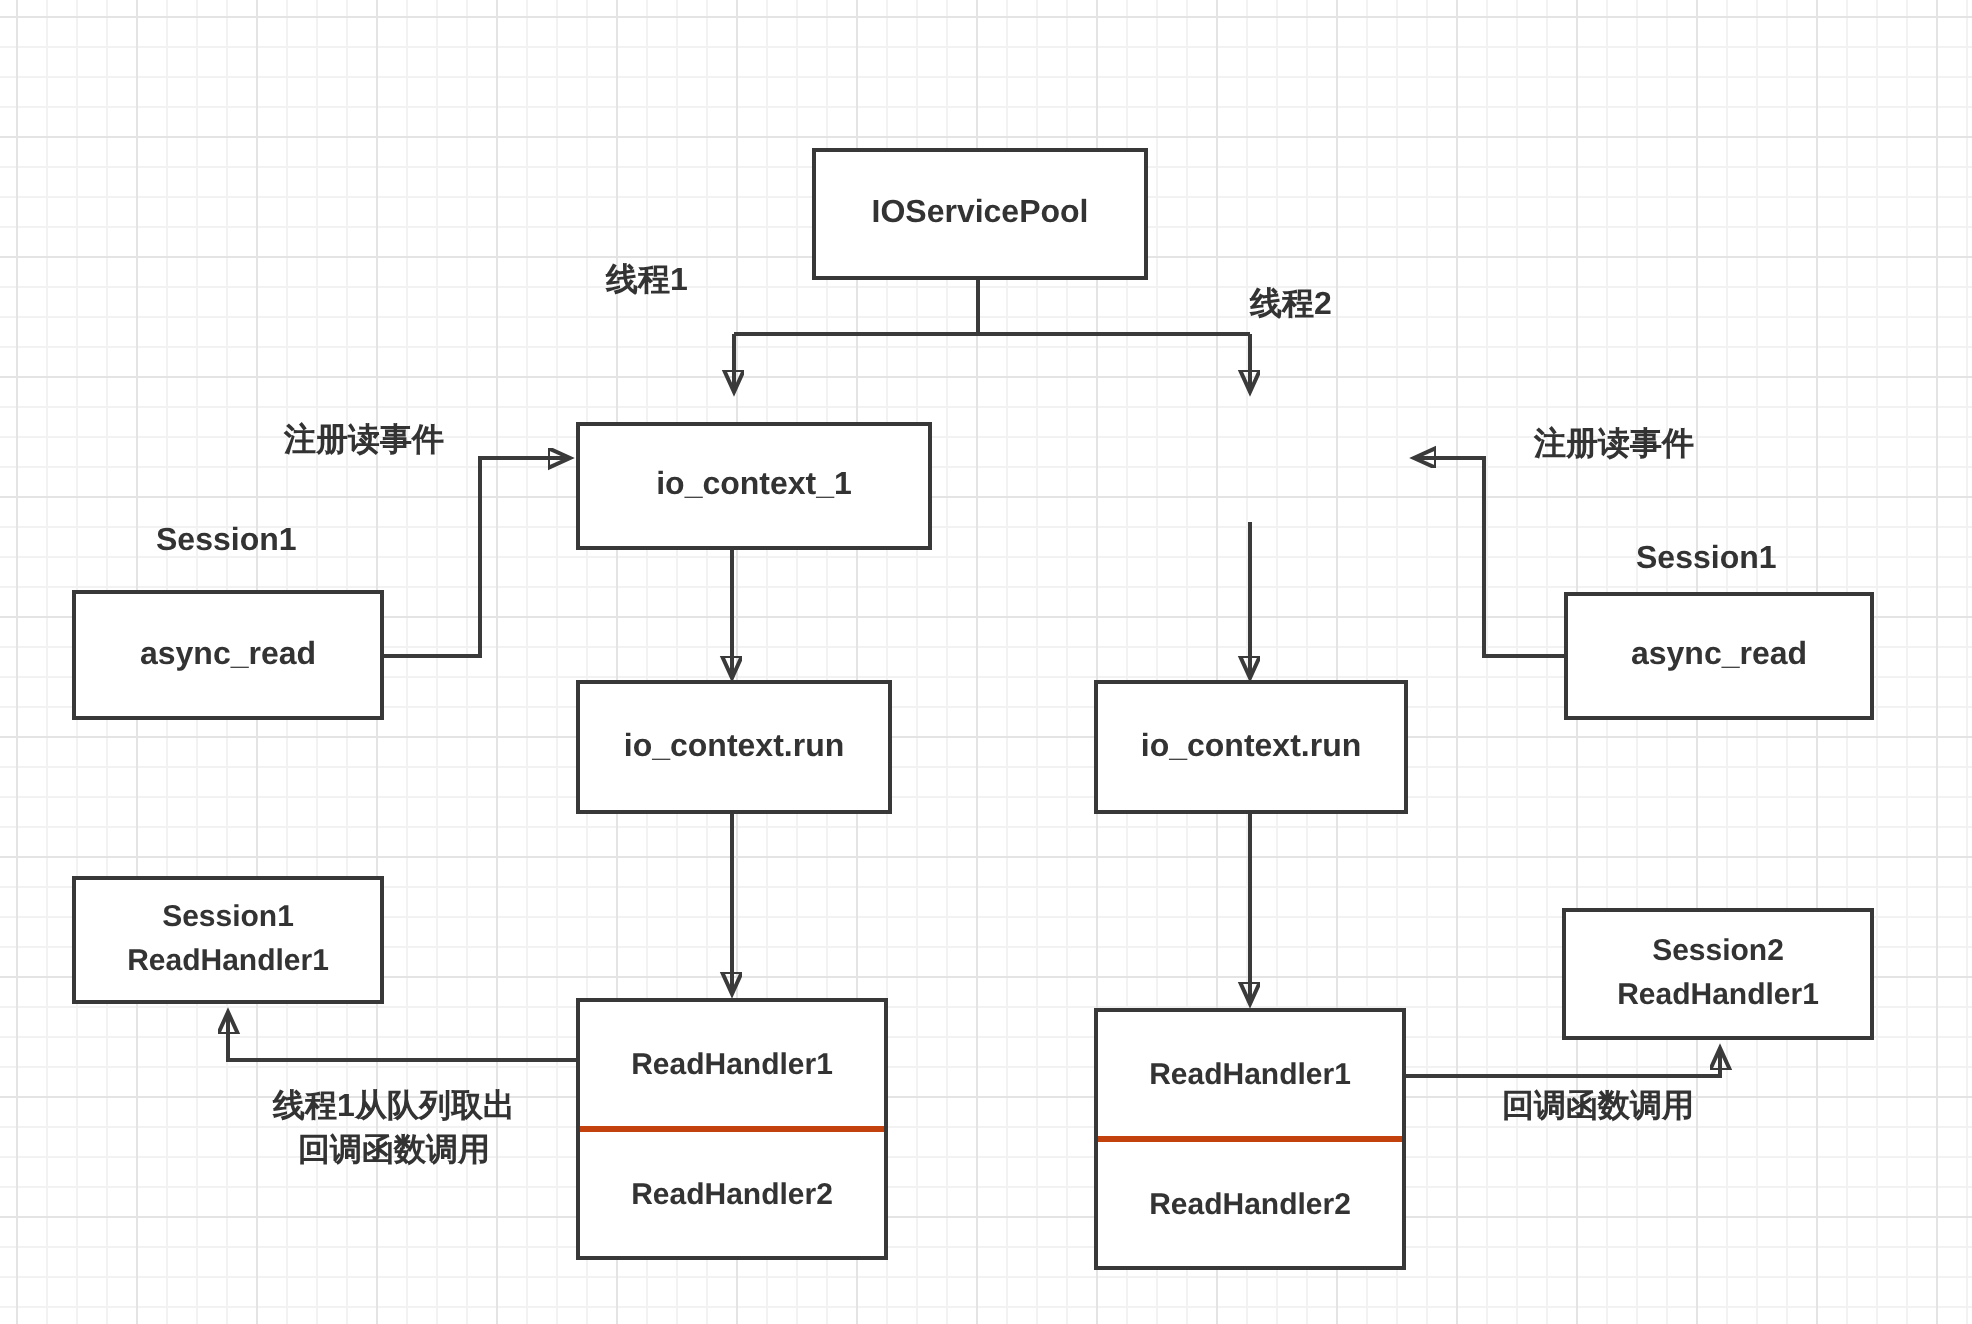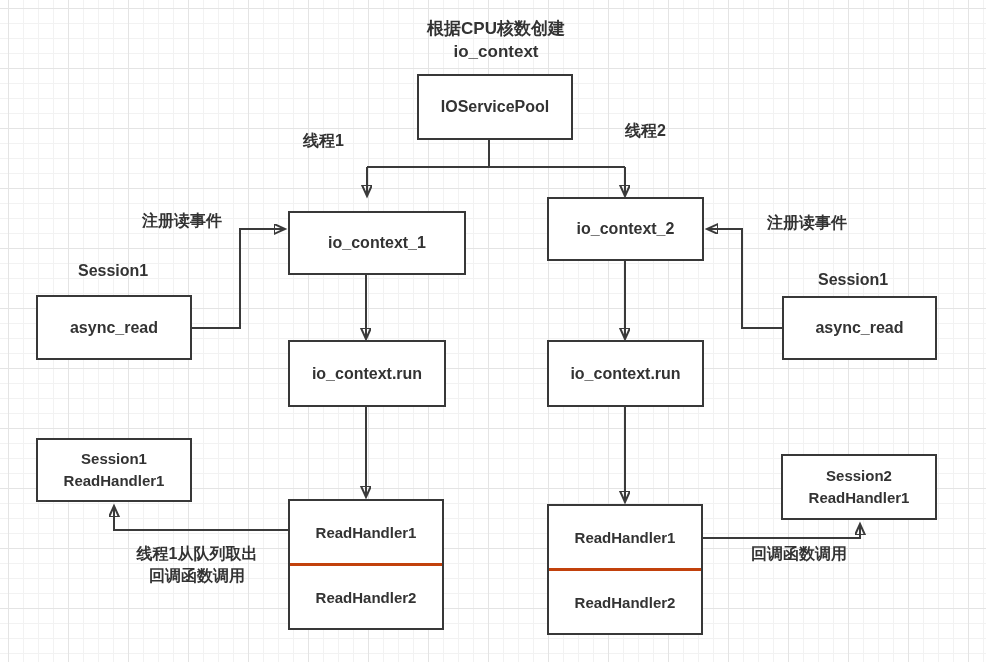--- a/index.html
+++ b/index.html
@@ -25,35 +25,35 @@
   .box.two{flex-direction:column;line-height:22px;font-size:15px;}
   .queue{
     position:absolute;z-index:2;box-sizing:border-box;background:#fff;
     border:2px solid #383838;display:flex;flex-direction:column;
   }
   .queue .cell{flex:1;display:flex;align-items:center;justify-content:center;font-size:15px;}
   .queue .cell + .cell{border-top:3px solid #c2410c;}
   .lbl{position:absolute;z-index:2;font-size:16px;white-space:nowrap;line-height:22px;text-align:right;}
   .lbl.center{text-align:center;}
   
-  .b-pool   {left:417px;top:74px;width:156px;height:66px;}
+  .b-pool   {left:406px;top:74px;width:168px;height:66px;}
   .b-ctx1   {left:288px;top:211px;width:178px;height:64px;}
   .b-ctx2   {left:547px;top:197px;width:157px;height:64px;}
   .b-async-l{left:36px; top:295px;width:156px;height:65px;}
   .b-async-r{left:782px;top:296px;width:155px;height:64px;}
   .b-run-l  {left:288px;top:340px;width:158px;height:67px;}
   .b-run-r  {left:547px;top:340px;width:157px;height:67px;}
   .b-queue-l{left:288px;top:499px;width:156px;height:131px;}
   .b-queue-r{left:547px;top:504px;width:156px;height:131px;}
   .b-sh-l   {left:36px; top:438px;width:156px;height:64px;}
   .b-sh-r   {left:781px;top:454px;width:156px;height:66px;}
   
   .l-title {left:346px;top:17px;width:300px;font-size:17px;line-height:23px;}
   .l-t1    {left:303px;top:130px;}
-  .l-t2    {left:625px;top:120px;}
+  .l-t2    {left:625px;top:142px;}
   .l-reg-l {left:142px;top:210px;}
   .l-reg-r {left:767px;top:212px;}
   .l-ses-l {left:78px; top:260px;}
   .l-ses-r {left:818px;top:269px;}
   .l-enq   {left:343px;top:427px;width:240px;}
   .l-deq-l {left:107px;top:543px;width:180px;}
   .l-deq-r {left:709px;top:543px;width:180px;}
 </style>
 </head>
 <body>
@@ -72,43 +72,38 @@
     <path d="M366 261 V338" marker-end="url(#arr)"></path>
     <path d="M625 261 V338" marker-end="url(#arr)"></path>
     <path d="M366 407 V496" marker-end="url(#arr)"></path>
     <path d="M625 407 V501" marker-end="url(#arr)"></path>
     <path d="M192 328 H240 V229 H284" marker-end="url(#arr)"></path>
     <path d="M782 328 H742 V229 H708" marker-end="url(#arr)"></path>
     <path d="M288 530 H114 V507" marker-end="url(#arr)"></path>
     <path d="M703 538 H860 V525" marker-end="url(#arr)"></path>
   </svg>
 
-  <div class="lbl center l-title">
-    <div>根据CPU核数创建</div>
-    <div>io_context</div>
-  </div>
   <div class="lbl l-t1">线程1</div>
   <div class="lbl l-t2">线程2</div>
   <div class="lbl l-reg-l">注册读事件</div>
   <div class="lbl l-reg-r">注册读事件</div>
   <div class="lbl l-ses-l">Session1</div>
   <div class="lbl l-ses-r">Session1</div>
   <div class="lbl center l-enq">
   </div>
   <div class="lbl center l-deq-l">
     <div>线程1从队列取出</div>
     <div>回调函数调用</div>
   </div>
   <div class="lbl center l-deq-r">
     <div>回调函数调用</div>
   </div>
 
   <div class="box b-pool">IOServicePool</div>
   <div class="box b-ctx1">io_context_1</div>
-  <div class="box b-ctx2">io_context_2</div>
   <div class="box b-async-l">async_read</div>
   <div class="box b-async-r">async_read</div>
   <div class="box b-run-l">io_context.run</div>
   <div class="box b-run-r">io_context.run</div>
 
   <div class="queue b-queue-l">
     <div class="cell">ReadHandler1</div>
     <div class="cell">ReadHandler2</div>
   </div>
   <div class="queue b-queue-r">

